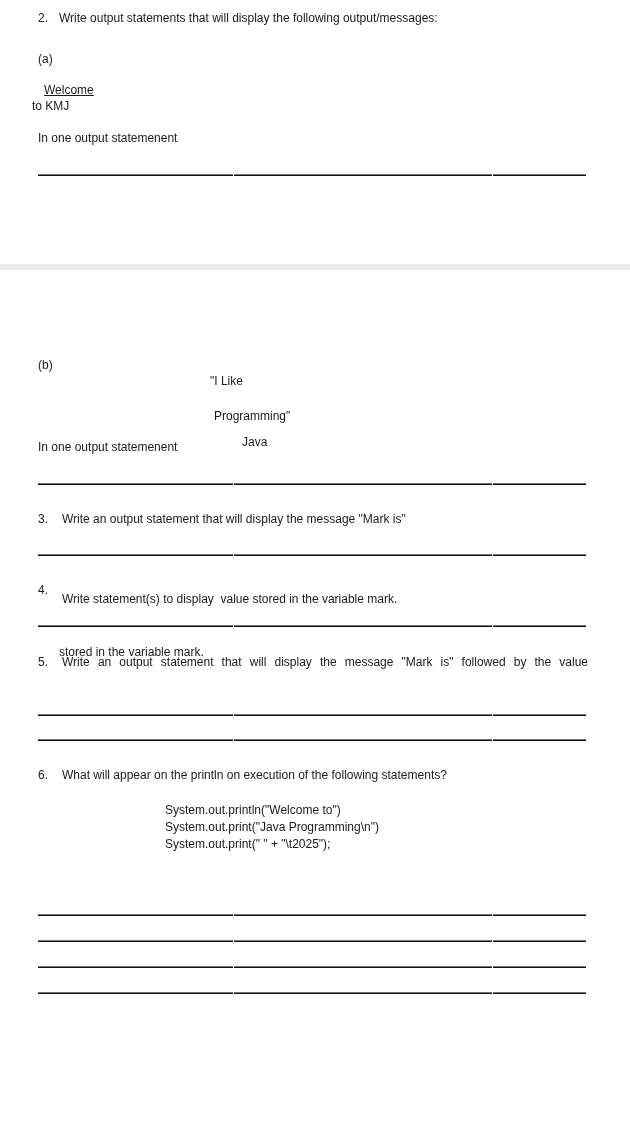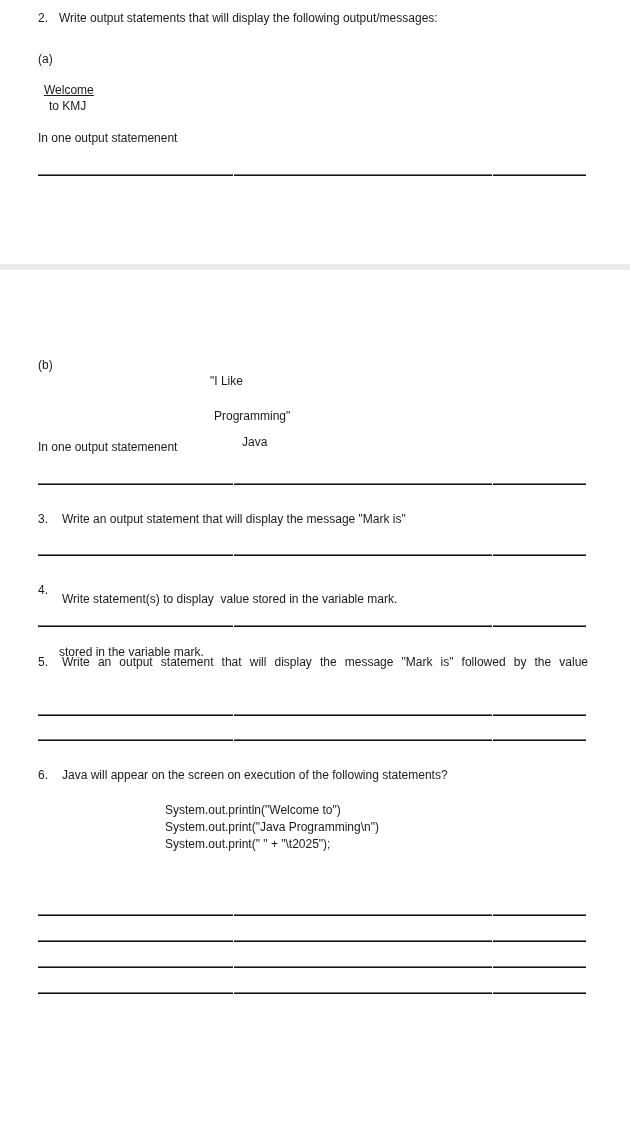--- a/index.html
+++ b/index.html
@@ -20,21 +20,21 @@
     .justify { white-space: normal; text-align: justify; text-align-last: justify; width: 526px; }
   </style>
 </head>
 <body>
 
 <div class="abs" style="left:38px; top:10px;">2.</div>
 <div class="abs" style="left:59px; top:10px;">Write output statements that will display the following output/messages:</div>
 
 <div class="abs" style="left:38px; top:51px;">(a)</div>
 <div class="abs" style="left:44px; top:82px;text-decoration:underline;">Welcome</div>
-<div class="abs" style="left:49px; top:98px;">to KMJ</div>
+<div class="abs" style="left:32px; top:98px;">to KMJ</div>
 <div class="abs" style="left:38px; top:130px;">In one output statemenent</div>
 
 <div class="answer-line" style="top:174px;">
   <div class="seg s1"></div>
   <div class="seg s2"></div>
   <div class="seg s3"></div>
 </div>
 
 <div class="page-break"></div>
 
@@ -74,21 +74,21 @@
   <div class="seg s2"></div>
   <div class="seg s3"></div>
 </div>
 <div class="answer-line" style="top:739px;">
   <div class="seg s1"></div>
   <div class="seg s2"></div>
   <div class="seg s3"></div>
 </div>
 
 <div class="abs" style="left:38px; top:767px;">6.</div>
-<div class="abs" style="left:62px; top:767px;">Java will appear on the screen on execution of the following statements?</div>
+<div class="abs" style="left:62px; top:767px;">What will appear on the println on execution of the following statements?</div>
 <div class="abs code" style="left:165px; top:802px;">System.out.println("Welcome to")</div>
 <div class="abs code" style="left:165px; top:819px;">System.out.print("Java Programming\n")</div>
 <div class="abs code" style="left:165px; top:836px;">System.out.print(" " + "\t2025");</div>
 
 <div class="answer-line" style="top:914px;">
   <div class="seg s1"></div>
   <div class="seg s2"></div>
   <div class="seg s3"></div>
 </div>
 <div class="answer-line" style="top:940px;">

